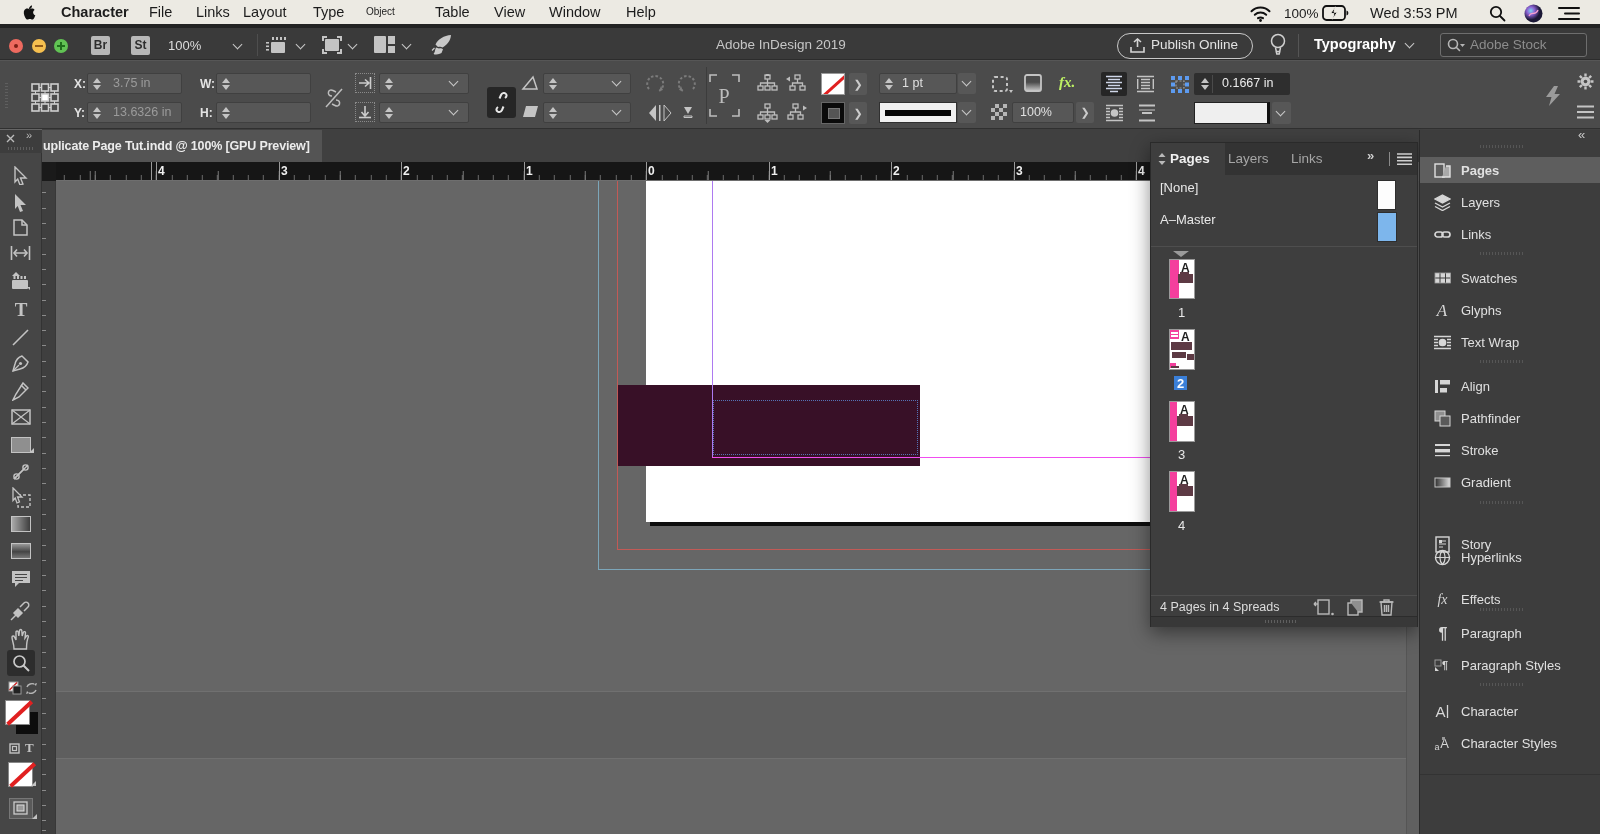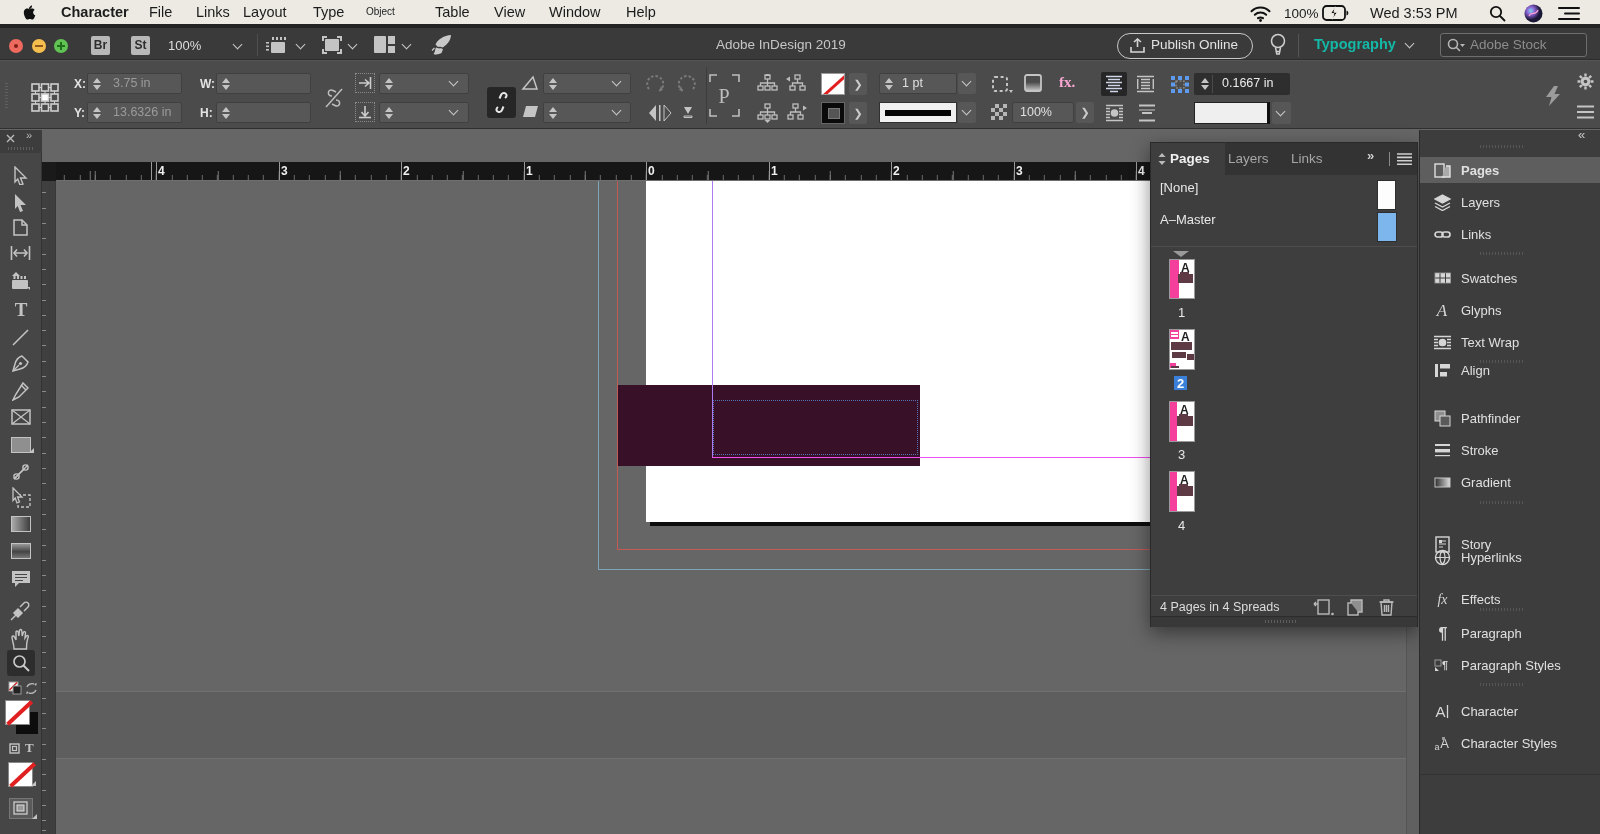--- a/index.html
+++ b/index.html
@@ -135,21 +135,21 @@
       </svg>
     <span class="abs" style="left:1151px;top:9px;font-size:13.5px;color:#e2e2e2;">Publish Online</span>
     <svg class="abs" style="left:1269px;top:5px" width="18" height="24" viewBox="0 0 18 24">
         <g stroke="#d0d0d0" stroke-width="1.5" fill="none">
           <circle cx="9" cy="8" r="6.5"></circle>
           <path d="M6.5 14.5 L7.3 18.5 L10.7 18.5 L11.5 14.5"></path>
           <path d="M7.3 18.5 L7.8 21 L10.2 21 L10.7 18.5"></path>
         </g>
       </svg>
     <div class="abs" style="left:1298px;top:6px;width:1px;height:23px;background:#555;"></div>
-    <span class="abs" style="left:1314px;top:8px;font-size:14.5px;font-weight:bold;color:#14b8a6;">Typography</span>
+    <span class="abs" style="left:1314px;top:8px;font-size:14.5px;font-weight:bold;color:#ffffff;">Typography</span>
     <span class="chevd abs" style="left:1406px;top:12px;"></span>
     <div class="abs" style="left:1440px;top:5px;width:147px;height:24px;border:1.5px solid #6e6e6e;border-radius:3px;background:#363636;box-sizing:border-box;"></div>
     <svg class="abs" style="left:1447px;top:10px" width="20" height="15" viewBox="0 0 20 15">
         <circle cx="6" cy="6" r="4.5" fill="none" stroke="#b5b5b5" stroke-width="1.6"></circle>
         <path d="M9.2 9.2 12.5 12.5" stroke="#b5b5b5" stroke-width="1.6" stroke-linecap="round"></path>
         <path d="M13 6 l5 0 -2.5 3 z" fill="#b5b5b5"></path>
       </svg>
     <span class="abs" style="left:1470px;top:9px;font-size:13.5px;color:#8d8d8d;">Adobe Stock</span>
   </div>
 
@@ -345,21 +345,21 @@
       </svg>
     <svg class="abs" style="left:1024px;top:13px" width="18" height="18" viewBox="0 0 18 18">
         <defs>
           <linearGradient id="sg" x1="0" y1="0" x2="0" y2="1">
             <stop offset="45%" stop-color="#4b4b4b"></stop>
             <stop offset="100%" stop-color="#c9c9c9"></stop>
           </linearGradient>
         </defs>
         <rect x="1" y="1" width="16" height="16" rx="2" fill="url(#sg)" stroke="#c4c4c4" stroke-width="1.8"></rect>
       </svg>
-    <span class="abs" style="left:1059px;top:13px;font-size:15px;font-weight:bold;color:#f9a8d4;font-family:'Liberation Serif',serif;">fx.</span>
+    <span class="abs" style="left:1059px;top:13px;font-size:15px;font-style:italic;font-weight:bold;color:#bef264;font-family:'Liberation Serif',serif;">fx.</span>
     <svg class="abs" style="left:991px;top:43px" width="16" height="16" viewBox="0 0 16 16">
         <rect x="0" y="0" width="16" height="16" fill="#b5b5b5"></rect>
         <g fill="#4b4b4b">
           <rect x="0" y="0" width="4" height="4"></rect>
           <rect x="8" y="0" width="4" height="4"></rect>
           <rect x="4" y="4" width="4" height="4"></rect>
           <rect x="12" y="4" width="4" height="4"></rect>
           <rect x="0" y="8" width="4" height="4"></rect>
           <rect x="8" y="8" width="4" height="4"></rect>
           <rect x="4" y="12" width="4" height="4"></rect>
@@ -429,20 +429,25 @@
         </g>
         <circle cx="8.5" cy="8.5" r="1.8" fill="#4b4b4b"></circle>
       </svg>
     <svg class="abs" style="left:1577px;top:44px" width="17" height="14" viewBox="0 0 17 14">
         <g stroke="#c4c4c4" stroke-width="2">
           <path d="M0 1.5h17M0 7h17M0 12.5h17"></path>
         </g>
       </svg>
   </div>
 
+  <div id="tabbar" class="abs" style="left:42px;top:129px;width:1558px;height:33px;background:#404040;">
+    <div class="abs" style="left:0;top:1px;width:280px;height:32px;background:#545454;overflow:hidden;">
+      <span style="position:absolute;left:1px;top:9px;font-size:12.5px;font-weight:bold;color:#ececec;white-space:nowrap;letter-spacing:-0.15px;">uplicate Page Tut.indd @ 100% [GPU Preview]</span>
+    </div>
+  </div>
 
   <div id="hruler" class="abs" style="left:42px;top:162px;width:1108px;height:19px;background:#161616;border-bottom:1px solid #6e6e6e;box-sizing:border-box;overflow:hidden;">
     <div class="abs" style="left:0;top:13px;width:1108px;height:6px;background-image:repeating-linear-gradient(90deg,#6a6a6a 0 1px,transparent 1px 15.3125px);background-position:6.8px 0;"></div>
     <div class="abs" style="left:0;top:9px;width:1108px;height:10px;background-image:repeating-linear-gradient(90deg,#787878 0 1px,transparent 1px 61.25px);background-position:52.75px 0;"></div>
     <div class="abs" style="left:0;top:0px;width:1108px;height:19px;background-image:repeating-linear-gradient(90deg,#9a9a9a 0 1px,transparent 1px 122.5px);background-position:114px 0;"></div>
     <span style="position:absolute;left:116px;top:2px;font-size:12px;font-weight:bold;color:#f0f0f0;">4</span>
     <span style="position:absolute;left:239px;top:2px;font-size:12px;font-weight:bold;color:#f0f0f0;">3</span>
     <span style="position:absolute;left:361px;top:2px;font-size:12px;font-weight:bold;color:#f0f0f0;">2</span>
     <span style="position:absolute;left:484px;top:2px;font-size:12px;font-weight:bold;color:#f0f0f0;">1</span>
     <span style="position:absolute;left:606px;top:2px;font-size:12px;font-weight:bold;color:#f0f0f0;">0</span>
@@ -728,21 +733,21 @@
     <div class="dockrow" style="top:167px"><span class="ic"><svg width="17" height="17" viewBox="0 0 17 17">
             <text x="8" y="14" font-size="17" font-style="italic" font-family="Liberation Serif,serif" fill="#d6d6d6" text-anchor="middle">A</text>
           </svg></span>Glyphs</div>
     <div class="dockrow" style="top:199px"><span class="ic"><svg width="17" height="17" viewBox="0 0 17 17">
             <g stroke="#d6d6d6" stroke-width="1.3" fill="none">
               <path d="M0 2.5h17M0 14.5h17M0 5.5h4M0 8.5h4M0 11.5h4M13 5.5h4M13 8.5h4M13 11.5h4"></path>
               <circle cx="8.5" cy="8.5" r="3.2" fill="#d6d6d6"></circle>
             </g>
           </svg></span>Text Wrap</div>
     <div class="dots" style="left:60px;top:230px;width:44px;height:3px;"></div>
-    <div class="dockrow" style="top:227px"><span class="ic"><svg width="17" height="17" viewBox="0 0 17 17">
+    <div class="dockrow" style="top:243px"><span class="ic"><svg width="17" height="17" viewBox="0 0 17 17">
             <g fill="#d6d6d6">
               <rect x="1" y="2" width="3" height="13"></rect>
               <rect x="6" y="2" width="10" height="4.5"></rect>
               <rect x="6" y="10" width="7" height="4.5"></rect>
             </g>
           </svg></span>Align</div>
     <div class="dockrow" style="top:275px"><span class="ic"><svg width="17" height="17" viewBox="0 0 17 17">
             <rect x="1" y="1" width="10" height="10" fill="#8f8f8f" stroke="#d6d6d6"></rect>
             <rect x="6" y="6" width="10" height="10" fill="#5a5a5a" stroke="#d6d6d6"></rect>
           </svg></span>Pathfinder</div>

